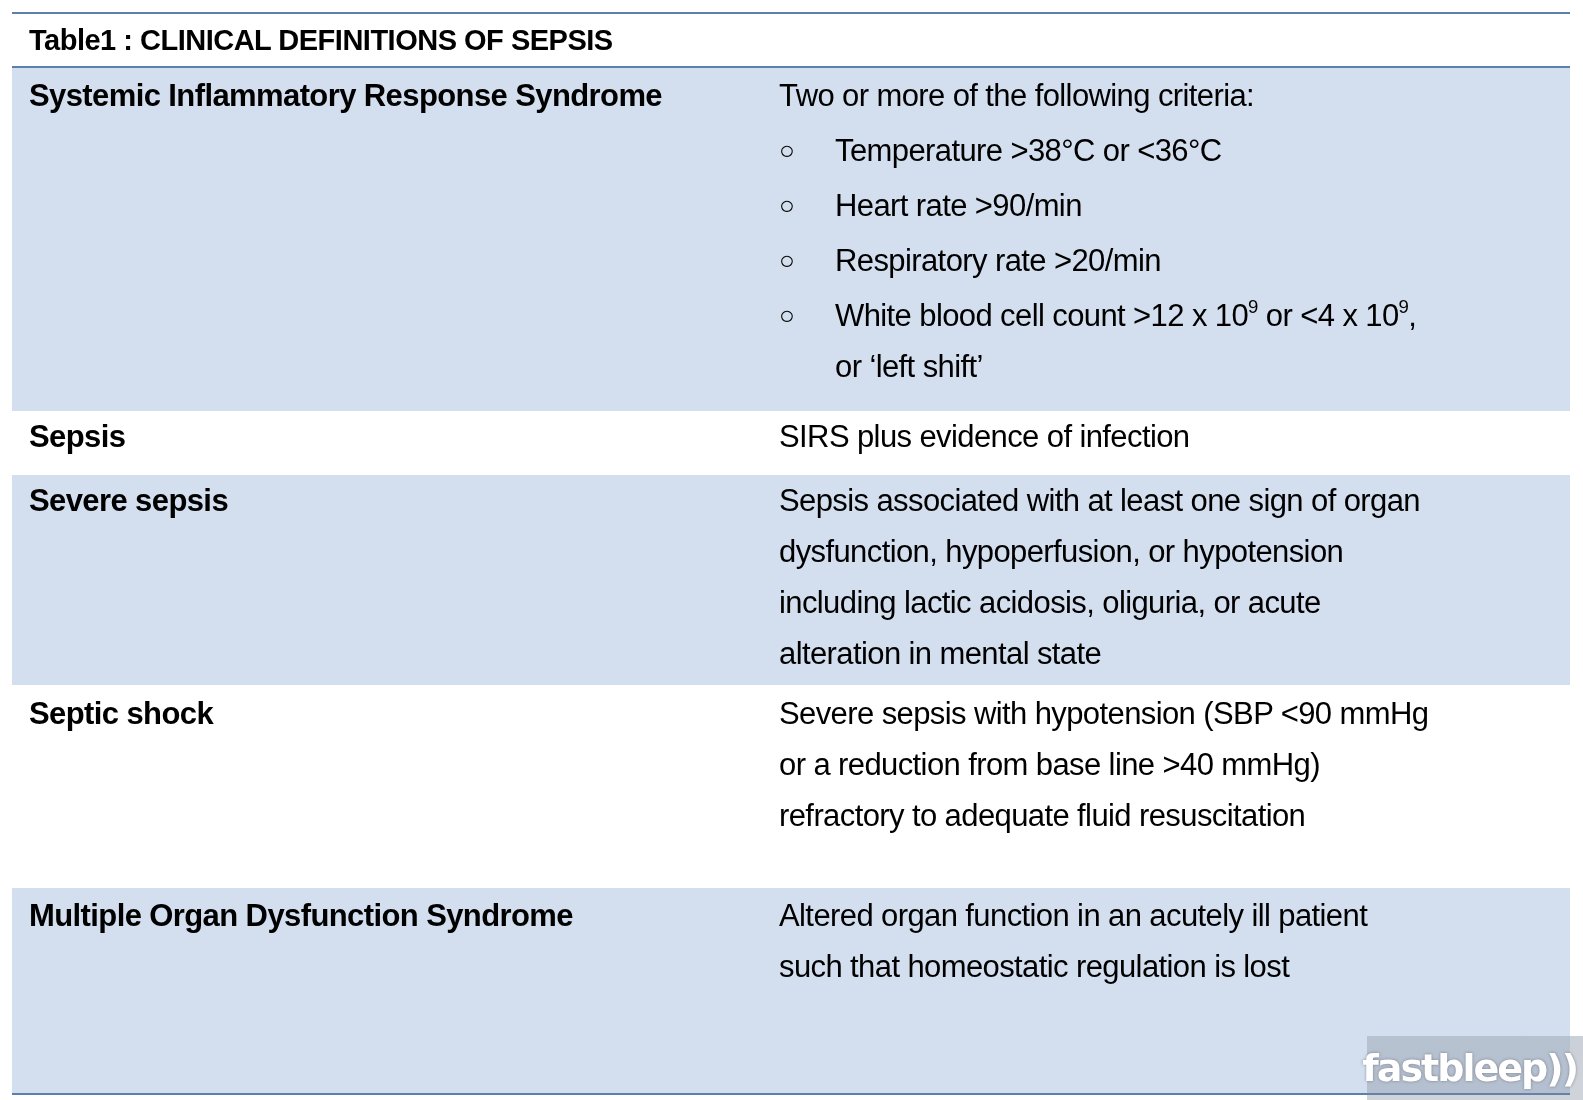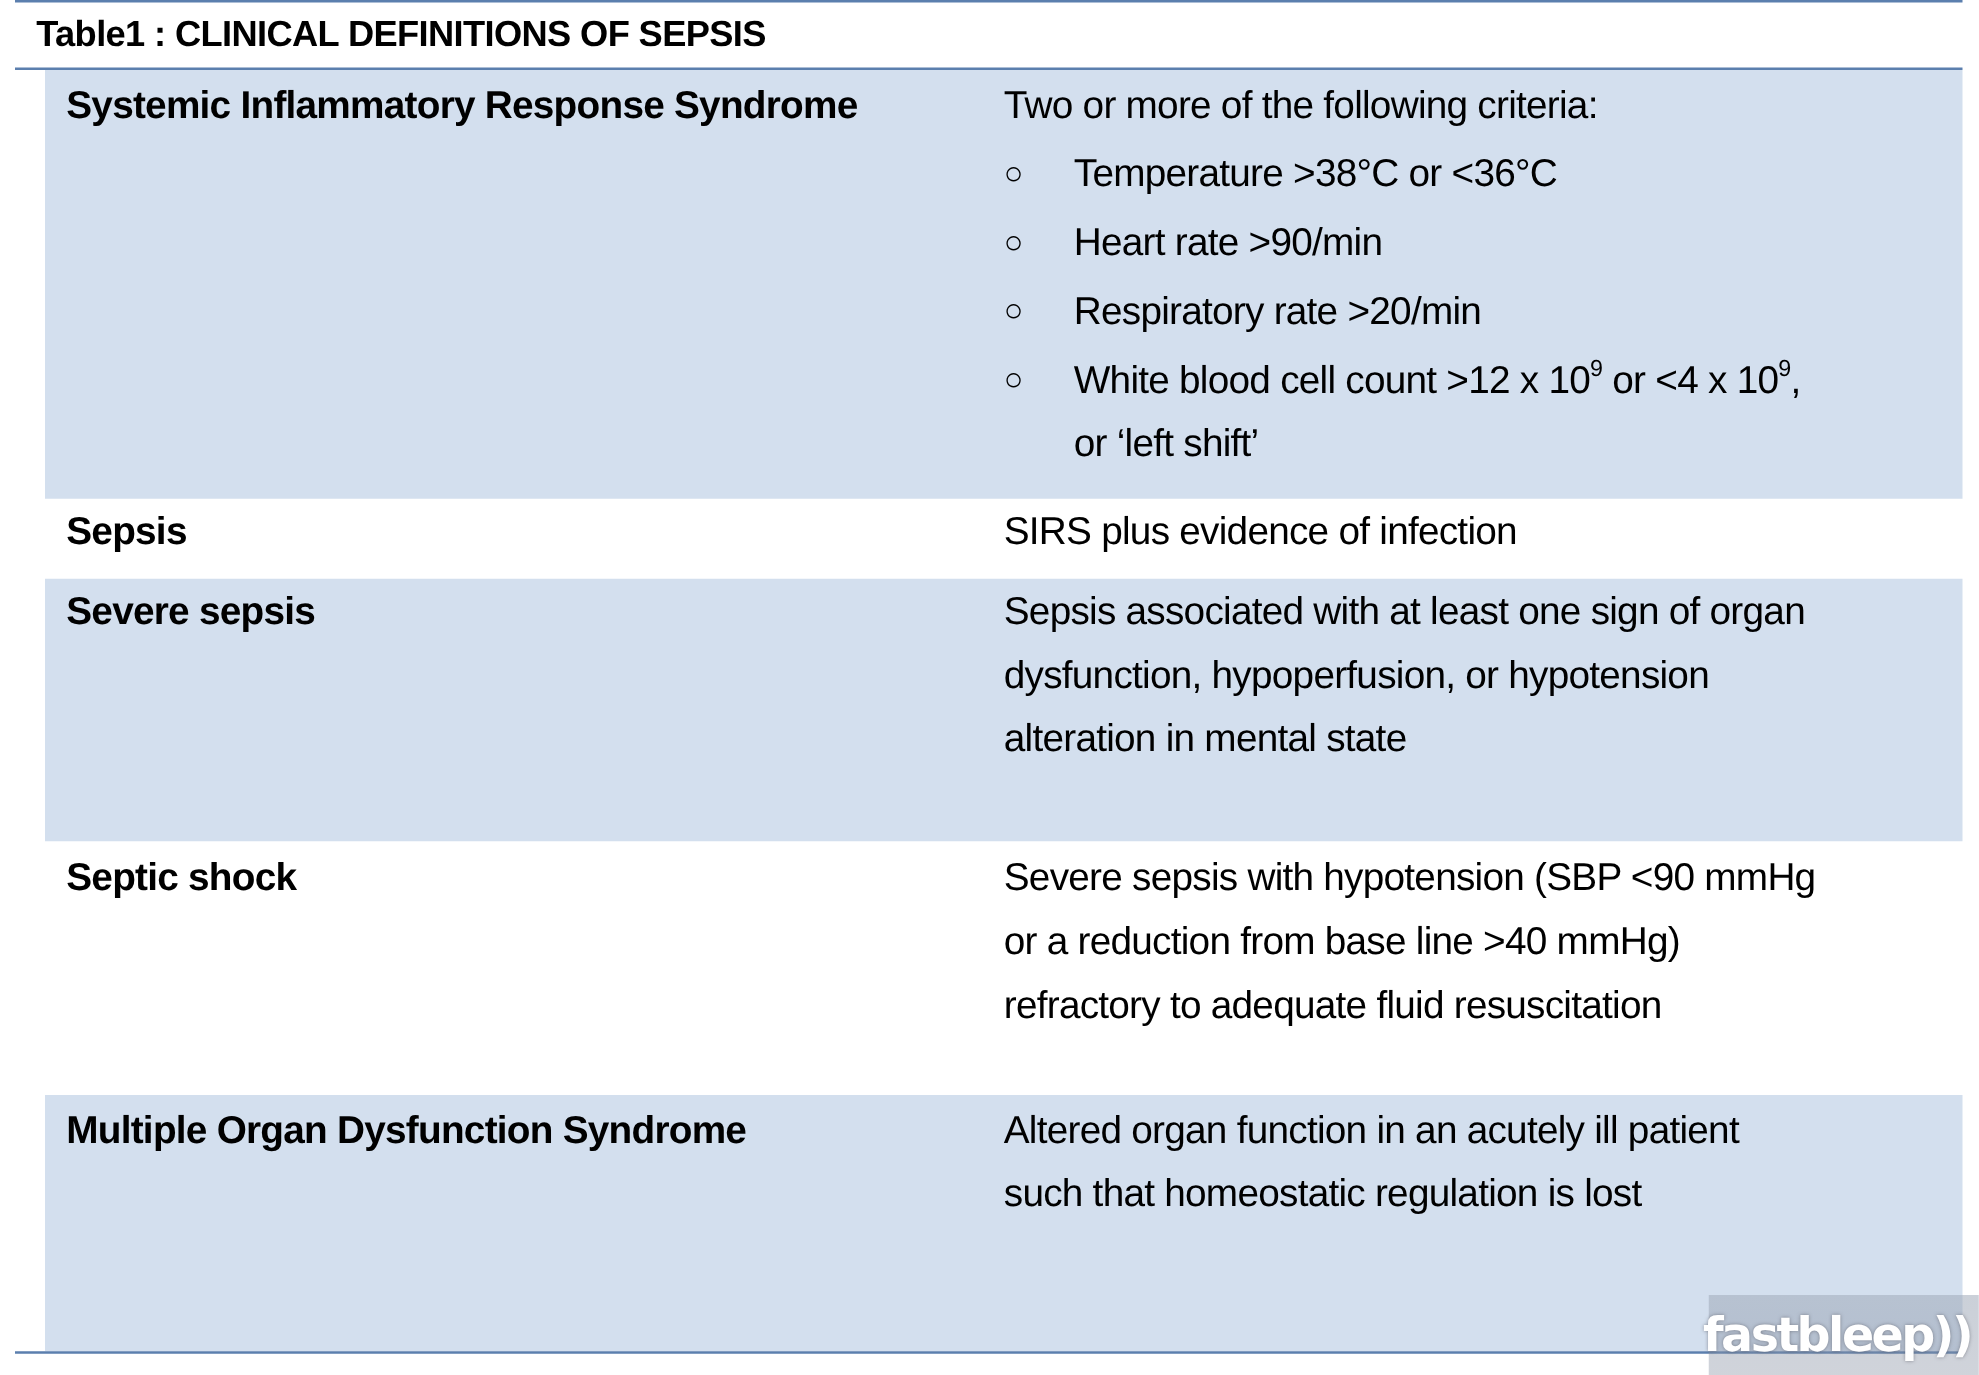--- a/index.html
+++ b/index.html
@@ -11,42 +11,41 @@
       width: 1583px;
       height: 1100px;
       position: relative;
       overflow: hidden;
       font-family: "Liberation Sans", "DejaVu Sans", sans-serif;
       color: #000000;
     }
     .table-wrap {
       position: absolute;
       left: 12px;
-      top: 0;
+      top: 12px;
       width: 1558px;
     }
     .rule {
       height: 2px;
       background: #5b7fae;
     }
     .title-row {
       height: 52px;
       display: flex;
       align-items: center;
       padding-left: 17px;
       font-weight: bold;
       font-size: 29px;
       letter-spacing: -0.5px;
     }
     .row {
       display: flex;
       font-size: 31px;
       letter-spacing: -0.6px;
       line-height: 51px;
-      margin-left: 24px;
     }
     .row.shaded { background: #d3dfee; }
     .cell-term {
       width: 767px;
       padding-left: 17px;
       box-sizing: border-box;
       font-weight: bold;
     }
     .cell-def {
       flex: 1;
@@ -134,20 +133,21 @@
     </div>
   </div>
 
   <div class="row shaded" style="height:210px;">
     <div class="cell-term">
       <div>Severe sepsis</div>
     </div>
     <div class="cell-def">
       <div>Sepsis associated with at least one sign of organ</div>
       <div>dysfunction, hypoperfusion, or hypotension</div>
+      <div>including lactic acidosis, oliguria, or acute</div>
       <div>alteration in mental state</div>
     </div>
   </div>
 
   <div class="row" style="height:203px; padding-top:3px; box-sizing:border-box;">
     <div class="cell-term">
       <div>Septic shock</div>
     </div>
     <div class="cell-def">
       <div>Severe sepsis with hypotension (SBP &lt;90 mmHg</div>

